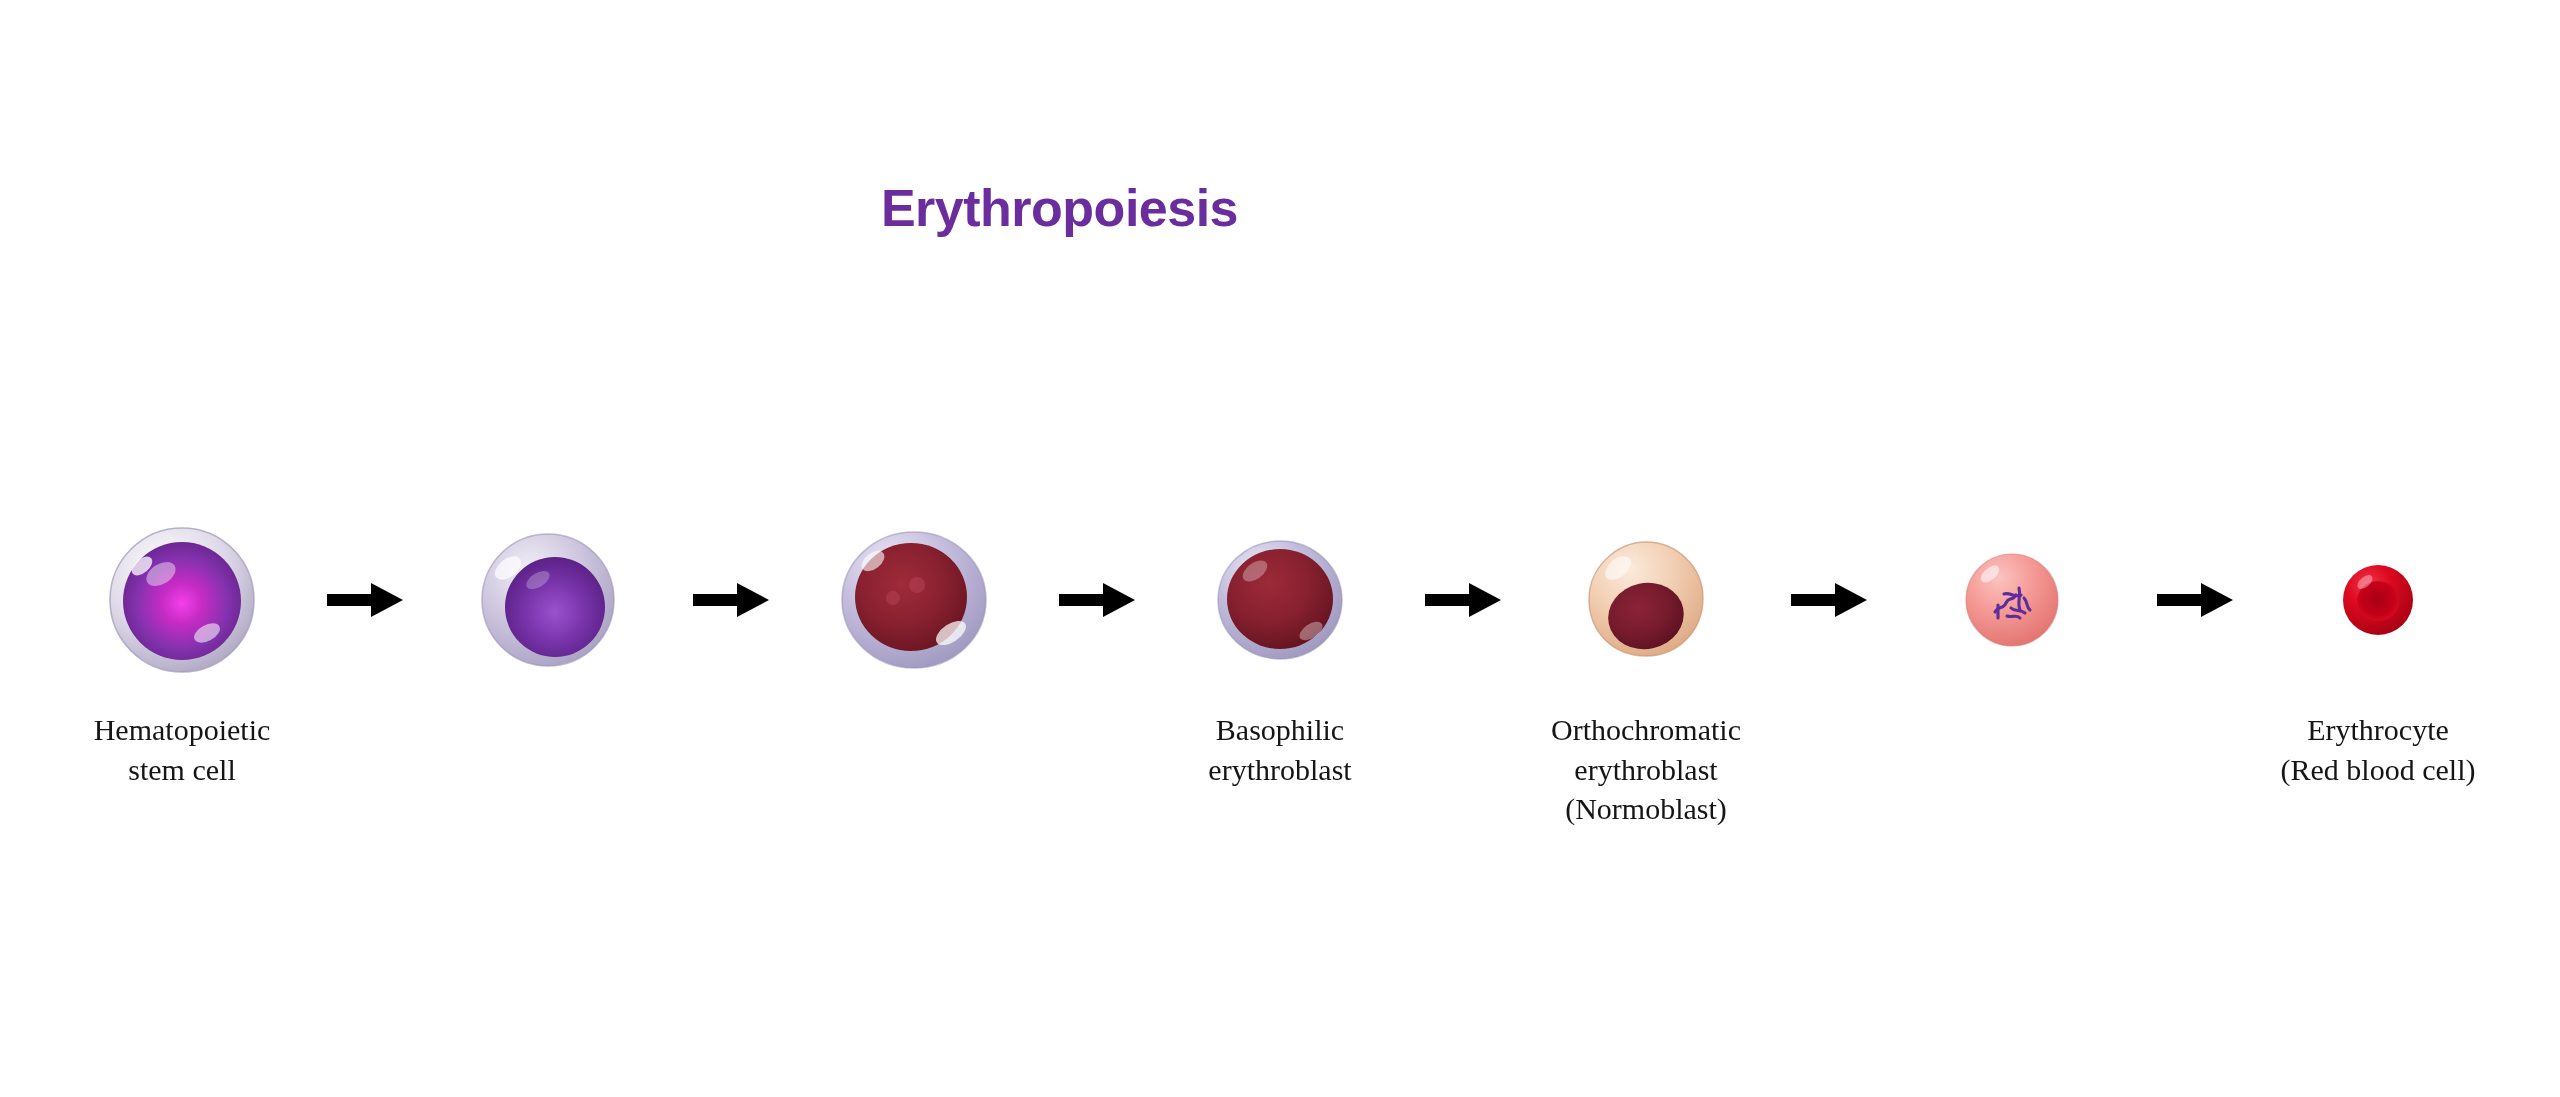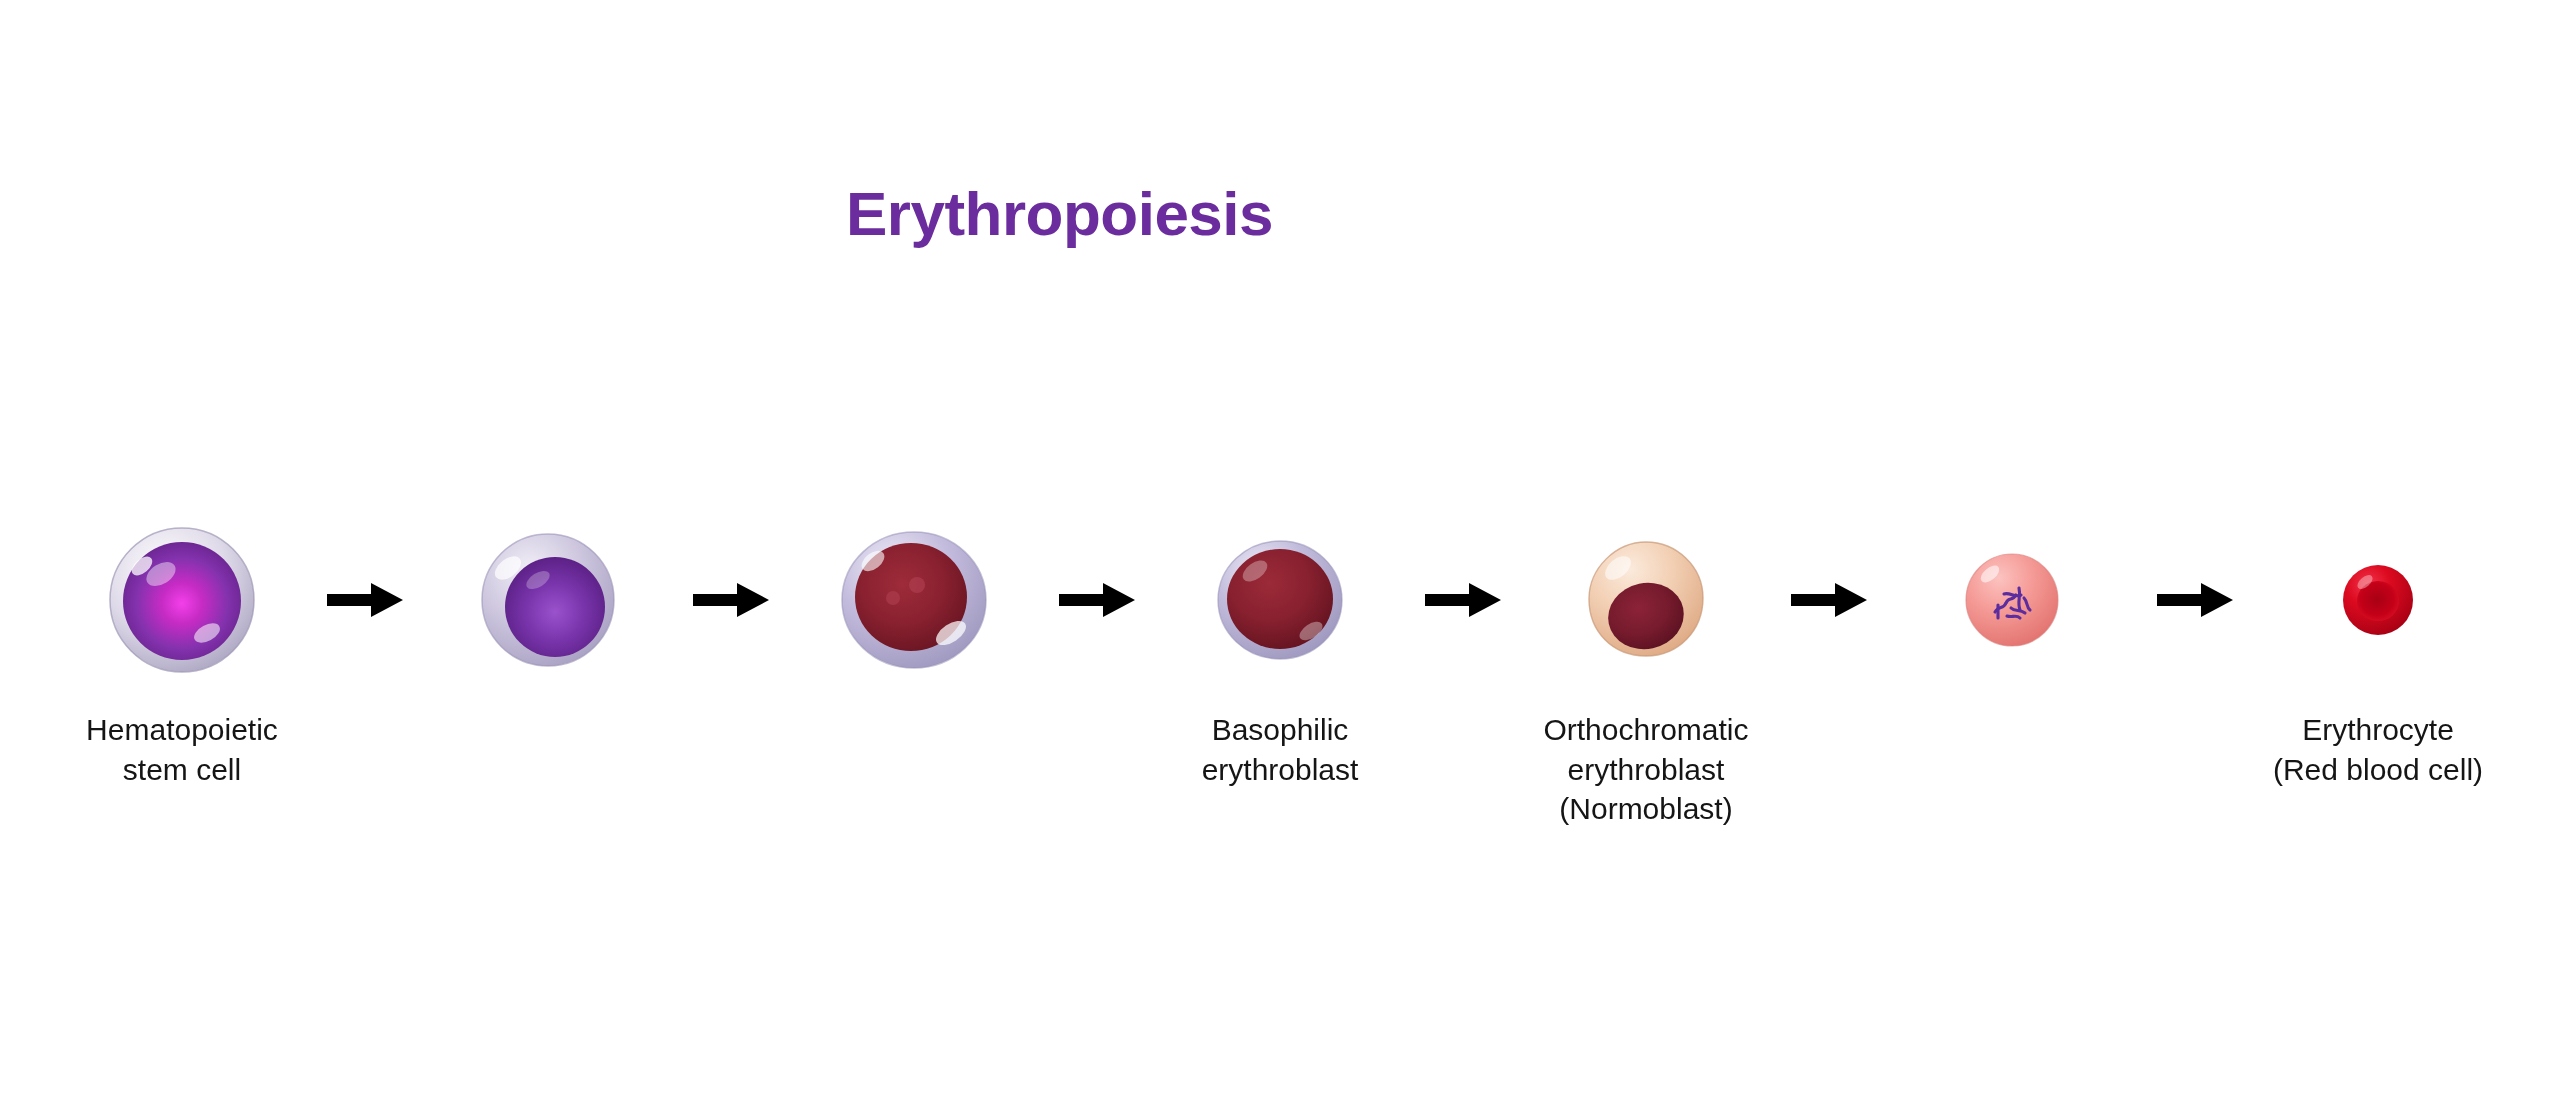--- a/index.html
+++ b/index.html
@@ -15,21 +15,21 @@
     overflow: hidden;
     position: relative;
   }
 
   #diagram-title {
     position: absolute;
     top: 178px;
     left: 0;
     width: 2119px;
     text-align: center;
-    font-size: 62px;
+    font-size: 52px;
     font-weight: bold;
     color: #6B2D9E;
     letter-spacing: -0.5px;
   }
 
   #pathway {
     position: absolute;
     top: 520px;
     left: 0;
     width: 2560px;
@@ -54,20 +54,21 @@
     justify-content: center;
   }
 
   .stage-label {
     margin-top: 30px;
     text-align: center;
     font-size: 30px;
     line-height: 1.32;
     color: #151515;
     white-space: pre-line;
+    font-family: Liberation Serif, serif;
   }
 
   .arrow-slot {
     width: 116px;
     height: 160px;
     display: flex;
     align-items: center;
     justify-content: center;
     flex: none;
   }

